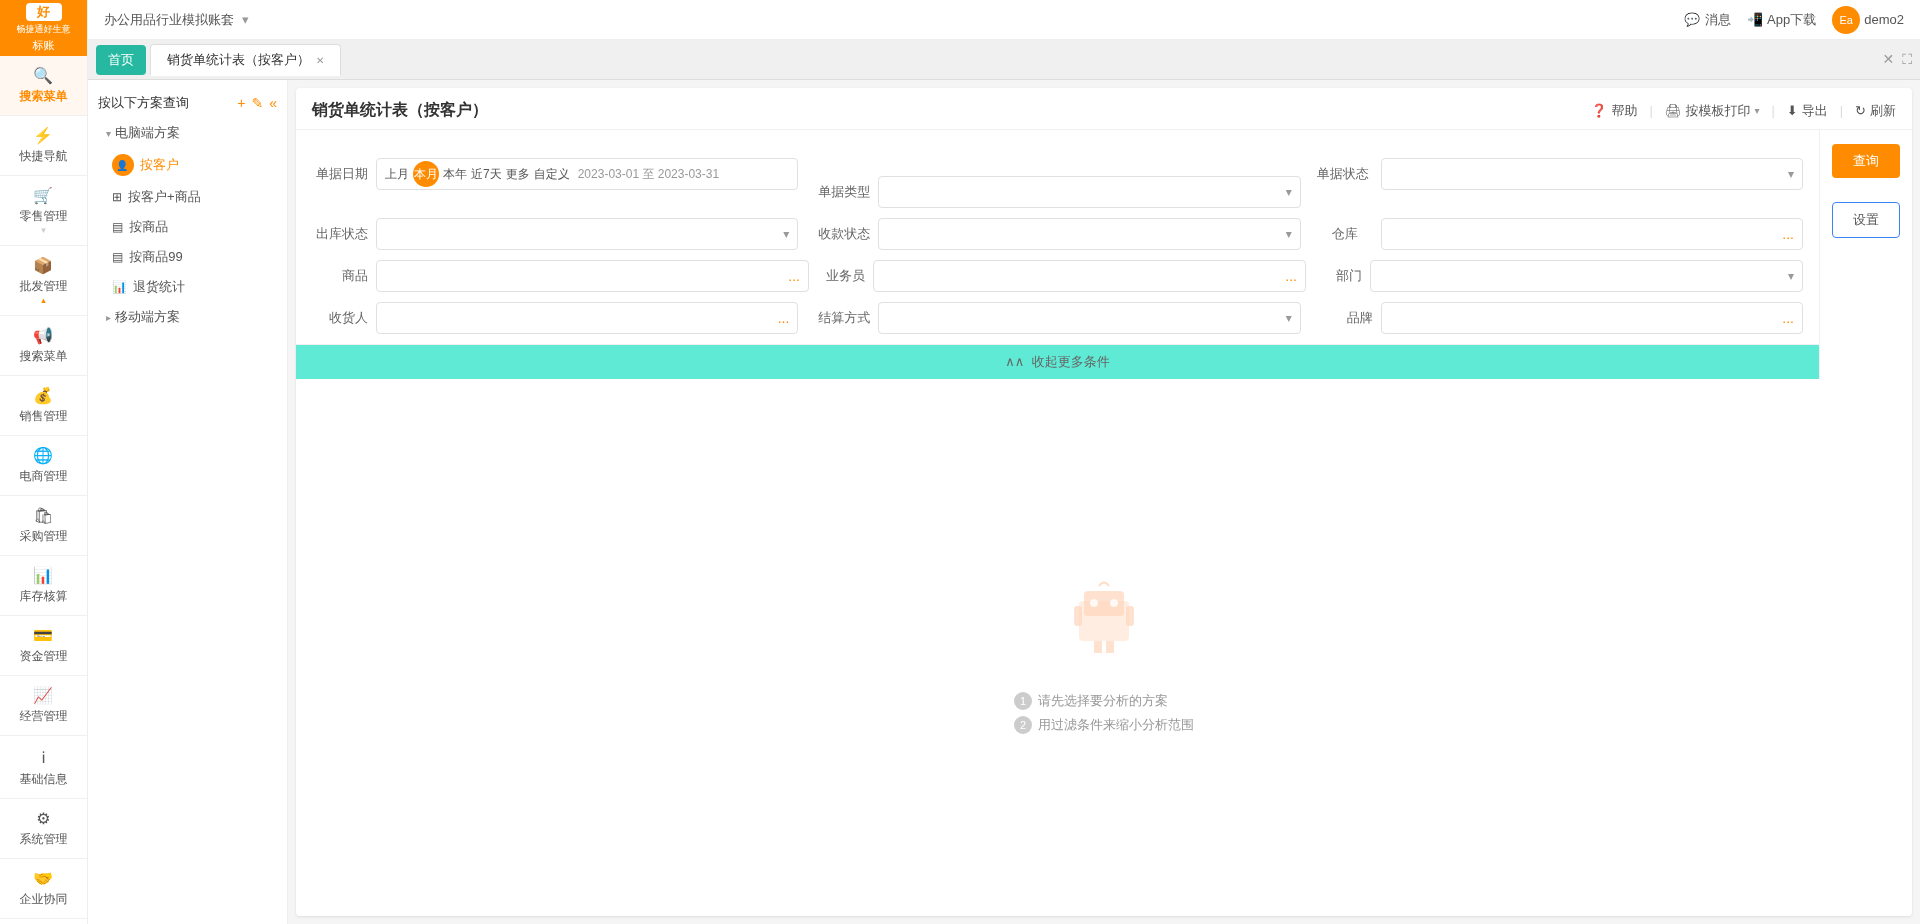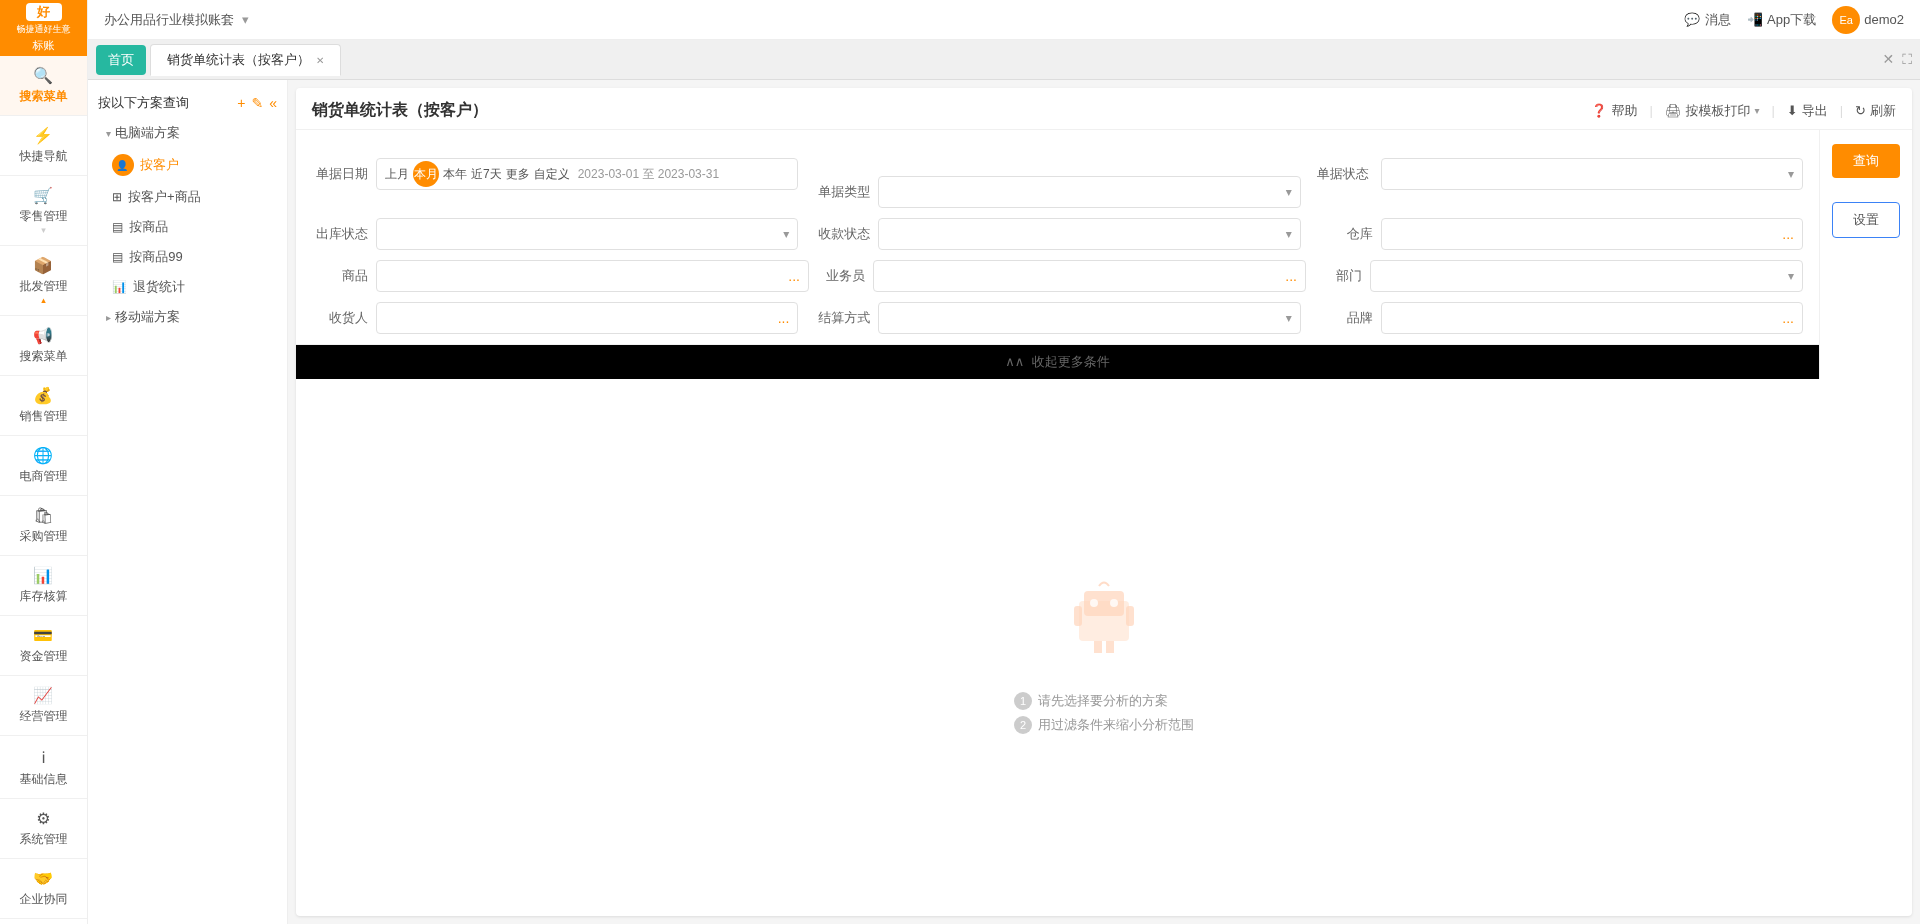--- a/index.html
+++ b/index.html
@@ -307,21 +307,21 @@
 
             <div style="display:flex;align-items:center;flex:1;">
               <span style="width:64px;color:#666;font-size:13px;flex-shrink:0;text-align:right;padding-right:8px;">收款状态</span>
               <div style="flex:1;height:32px;border:1px solid #e0e0e0;border-radius:4px;display:flex;align-items:center;padding:0 8px;justify-content:space-between;cursor:pointer;">
                 <span style="color:#bbb;"></span>
                 <span style="color:#999;font-size:12px;">▾</span>
               </div>
             </div>
 
             <div style="display:flex;align-items:center;flex:1;">
-              <span style="width:64px;color:#666;font-size:13px;flex-shrink:0;text-align:right;padding-right:8px;">仓库</span>
+              <span style="width:64px;color:#666;font-size:13px;flex-shrink:0;text-align:center;padding-right:8px;">仓库</span>
               <div style="flex:1;height:32px;border:1px solid #e0e0e0;border-radius:4px;display:flex;align-items:center;padding:0 8px;justify-content:space-between;cursor:pointer;">
                 <span style="color:#bbb;"></span>
                 <span style="color:#ff8c00;font-size:14px;">...</span>
               </div>
             </div>
           </div>
 
           <div style="display:flex;align-items:center;padding:10px 16px 0;">
 
             <div style="display:flex;align-items:center;flex:1;">
@@ -369,21 +369,21 @@
 
             <div style="display:flex;align-items:center;flex:1;">
               <span style="width:64px;color:#666;font-size:13px;flex-shrink:0;text-align:right;padding-right:8px;">品牌</span>
               <div style="flex:1;height:32px;border:1px solid #e0e0e0;border-radius:4px;display:flex;align-items:center;padding:0 8px;justify-content:space-between;cursor:pointer;">
                 <span style="color:#bbb;"></span>
                 <span style="color:#ff8c00;font-size:14px;">...</span>
               </div>
             </div>
           </div>
 
-          <div style="text-align:center;padding:8px;color:#666;font-size:13px;cursor:pointer;background:#000000;border-top:1px solid #f0f0f0;font-family:Liberation Serif, serif;">
+          <div style="text-align:center;padding:8px;color:#666;font-size:13px;cursor:pointer;background:#5eead4;border-top:1px solid #f0f0f0;font-family:Liberation Serif, serif;">
             <span style="margin-right:4px;">∧∧</span>
             <span>收起更多条件</span>
           </div>
         </div>
 
         <div style="display:flex;flex-direction:column;gap:24px;padding:14px 12px;border-left:1px solid #f0f0f0;justify-content:flex-start;">
           <button style="background:#ff8c00;color:#fff;border:none;border-radius:4px;padding:8px 20px;font-size:13px;cursor:pointer;font-family:inherit;">查询</button>
           <button style="background:#fff;color:#555;border:1px solid #3b82f6;border-radius:4px;padding:8px 20px;font-size:13px;cursor:pointer;font-family:inherit;">设置</button>
         </div>
       </div>

